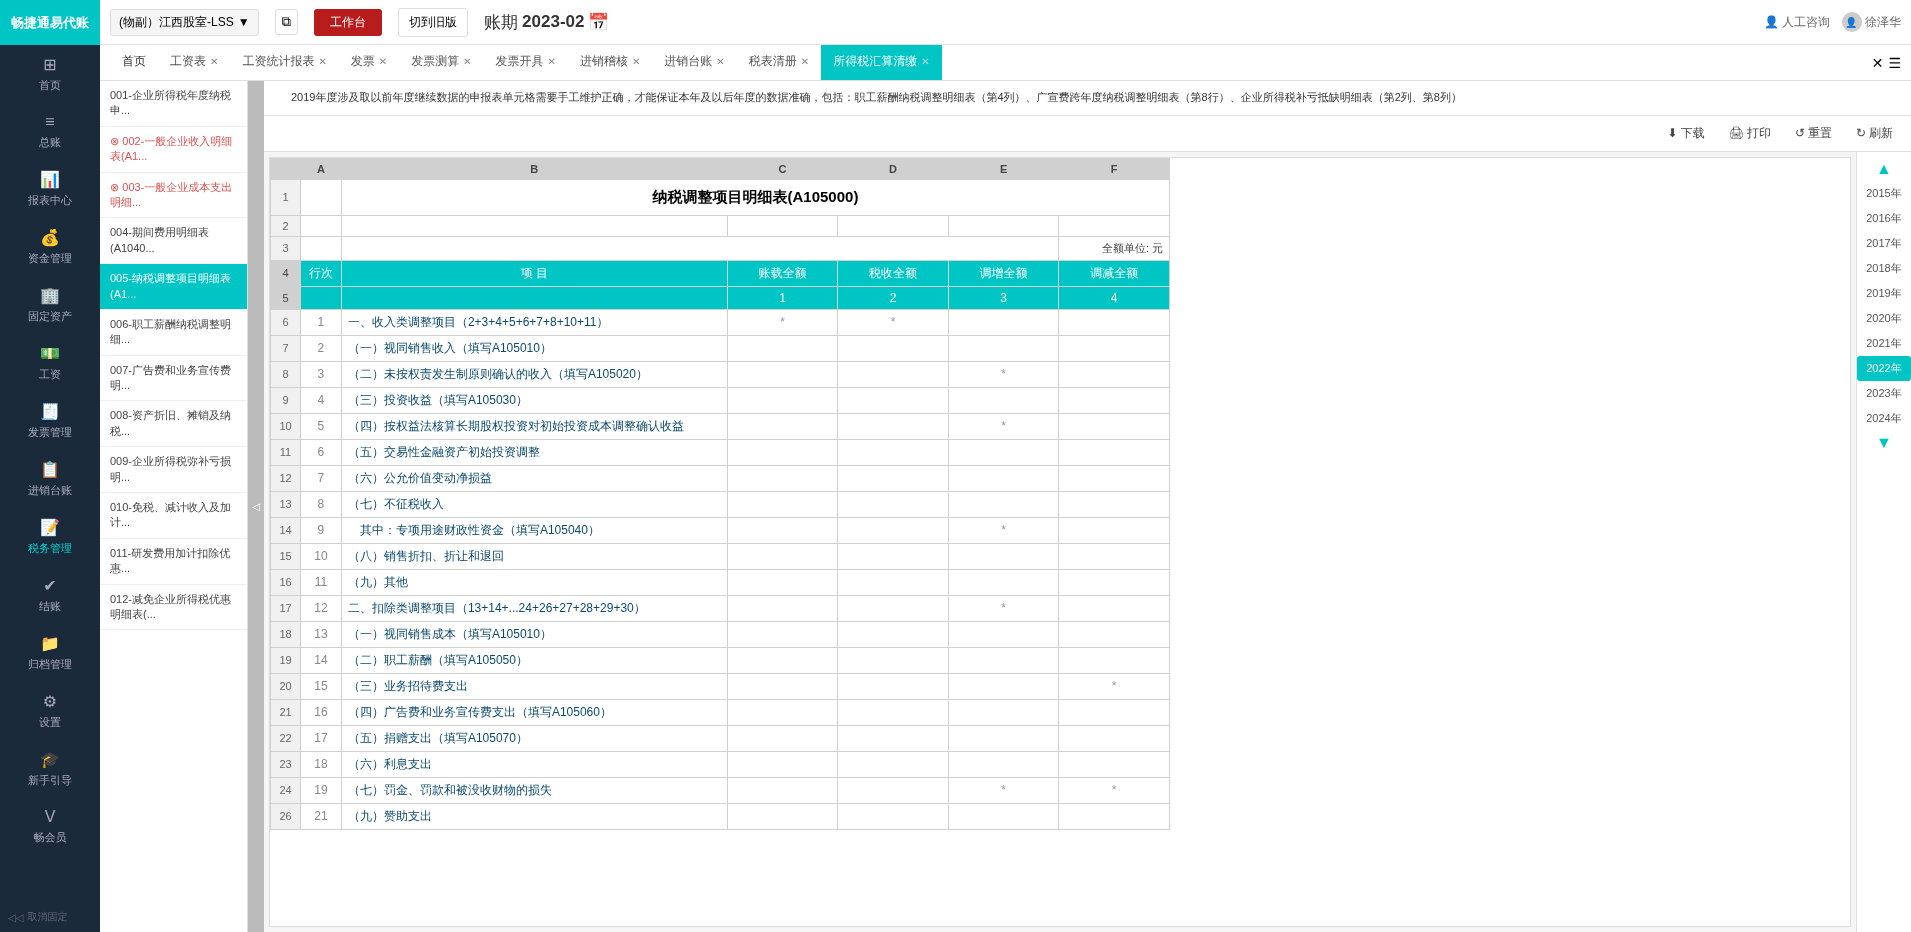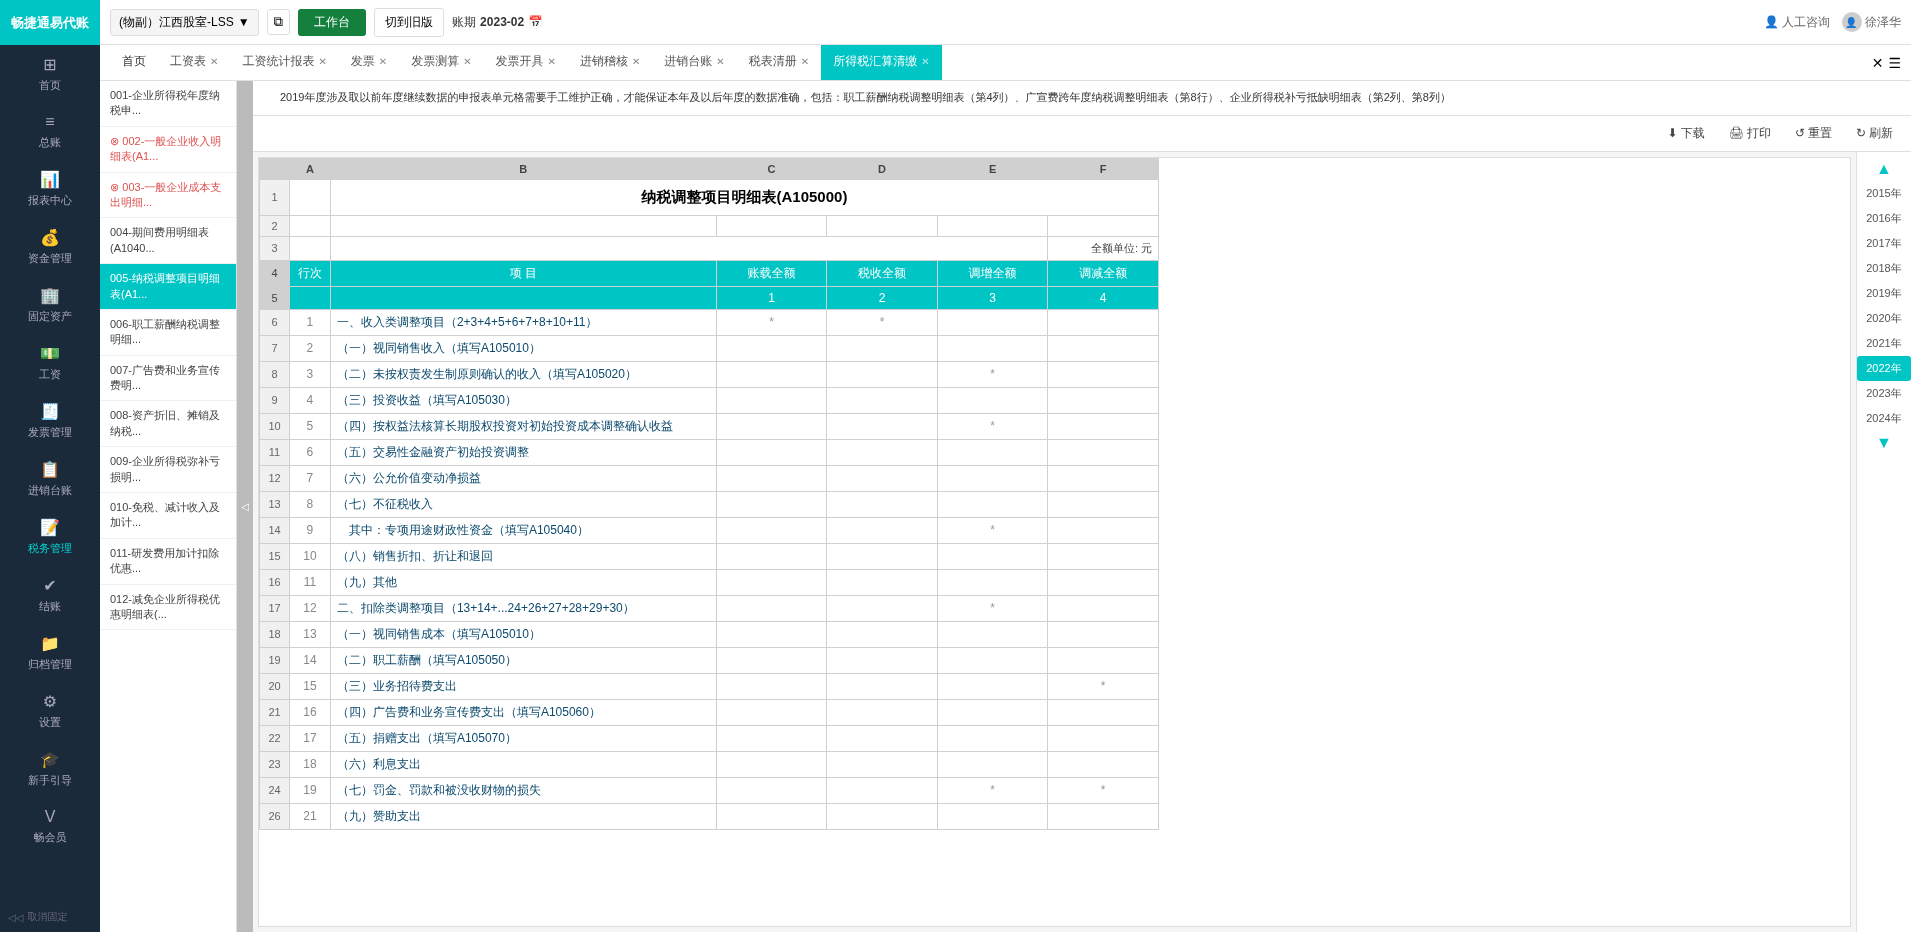--- a/index.html
+++ b/index.html
@@ -10,40 +10,40 @@
     .sidebar-logo { background: #00c5c5; height: 45px; display: flex; align-items: center; justify-content: center; color: white; font-size: 13px; font-weight: bold; padding: 0 5px; font-family: Liberation Serif, serif; }
     .sidebar-item { display: flex; flex-direction: column; align-items: center; padding: 10px 5px; color: #aab; cursor: pointer; font-size: 11px; gap: 4px; }
     .sidebar-item.active { color: #00d4d4; }
     .sidebar-item .icon { font-size: 16px; }
     .sidebar-bottom { margin-top: auto; padding: 8px; color: #667; font-size: 10px; display: flex; align-items: center; gap: 4px; cursor: pointer; }
 
     
     .main { flex: 1; display: flex; flex-direction: column; overflow: hidden; }
 
     
-    .topbar { background: white; height: 45px; display: flex; align-items: center; padding: 0 10px; gap: 8px; border-bottom: 1px solid #e0e0e0; flex-shrink: 0; }
+    .topbar { background: white; height: 45px; display: flex; align-items: center; padding: 0 10px; gap: 16px; border-bottom: 1px solid #e0e0e0; flex-shrink: 0; }
     .company-select { display: flex; align-items: center; gap: 4px; background: #f5f5f5; border: 1px solid #ddd; border-radius: 3px; padding: 4px 8px; font-size: 12px; cursor: pointer; }
-    .btn-workspace { background: #15803d; color: white; border: none; padding: 5px 16px; border-radius: 3px; cursor: pointer; font-size: 12px; text-align: right; }
+    .btn-workspace { background: #b91c1c; color: white; border: none; padding: 5px 16px; border-radius: 3px; cursor: pointer; font-size: 12px; text-align: right; }
     .btn-oldver { background: white; border: 1px solid #ddd; padding: 5px 10px; border-radius: 3px; cursor: pointer; font-size: 12px; }
-    .period-label { display: flex; align-items: center; gap: 4px; font-size: 12px; color: #333; }
+    .period-label { display: flex; align-items: center; gap: 4px; font-size: 17px; color: #333; }
     .topbar-right { margin-left: auto; display: flex; align-items: center; gap: 12px; font-size: 12px; color: #666; }
     .topbar-right span { cursor: pointer; display: flex; align-items: center; gap: 3px; }
 
     
     .tabbar { background: white; display: flex; align-items: center; padding: 0 10px; border-bottom: 1px solid #e0e0e0; flex-shrink: 0; height: 36px; overflow-x: auto; }
     .tab { display: flex; align-items: center; gap: 4px; padding: 0 12px; height: 36px; cursor: pointer; font-size: 12px; color: #555; white-space: nowrap; border-bottom: 2px solid transparent; }
     .tab.active { background: #00c5c5; color: white; border-bottom: 2px solid #00c5c5; }
     .tab .close { font-size: 10px; opacity: 0.7; cursor: pointer; }
     .tab-home { color: #333; }
 
     
     .content { flex: 1; display: flex; overflow: hidden; }
 
     
-    .left-panel { width: 137px; background: white; border-right: 1px solid #e0e0e0; display: flex; flex-direction: column; overflow-y: auto; flex-shrink: 0; }
+    .left-panel { width: 148px; background: white; border-right: 1px solid #e0e0e0; display: flex; flex-direction: column; overflow-y: auto; flex-shrink: 0; }
     .left-panel-item { padding: 7px 10px; font-size: 11px; color: #444; cursor: pointer; border-bottom: 1px solid #f0f0f0; line-height: 1.4; }
     .left-panel-item.active { background: #00c5c5; color: white; }
     .left-panel-item.error { color: #e05050; }
     .left-panel-item.error::before { content: '⊗ '; }
 
     
     .right-content { flex: 1; display: flex; flex-direction: column; overflow: hidden; background: #f5f5f5; }
 
     
     .notice-bar { background: white; padding: 8px 27px; font-size: 11px; color: #333; border-bottom: 1px solid #e0e0e0; line-height: 1.6; flex-shrink: 0; }

